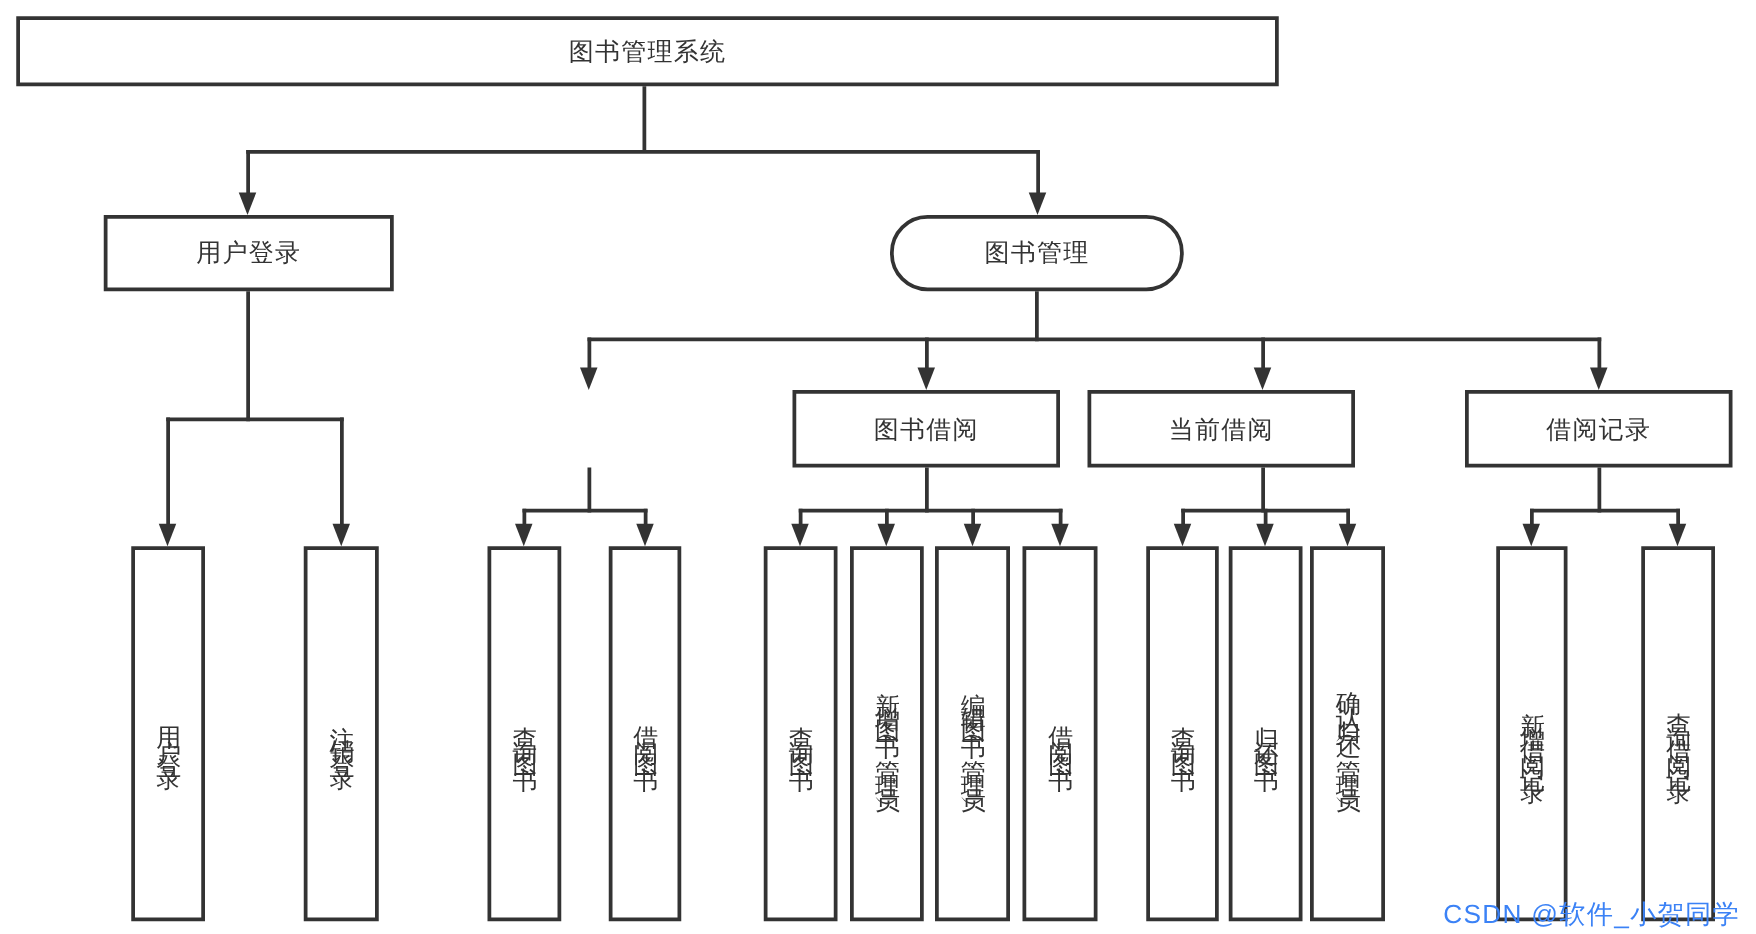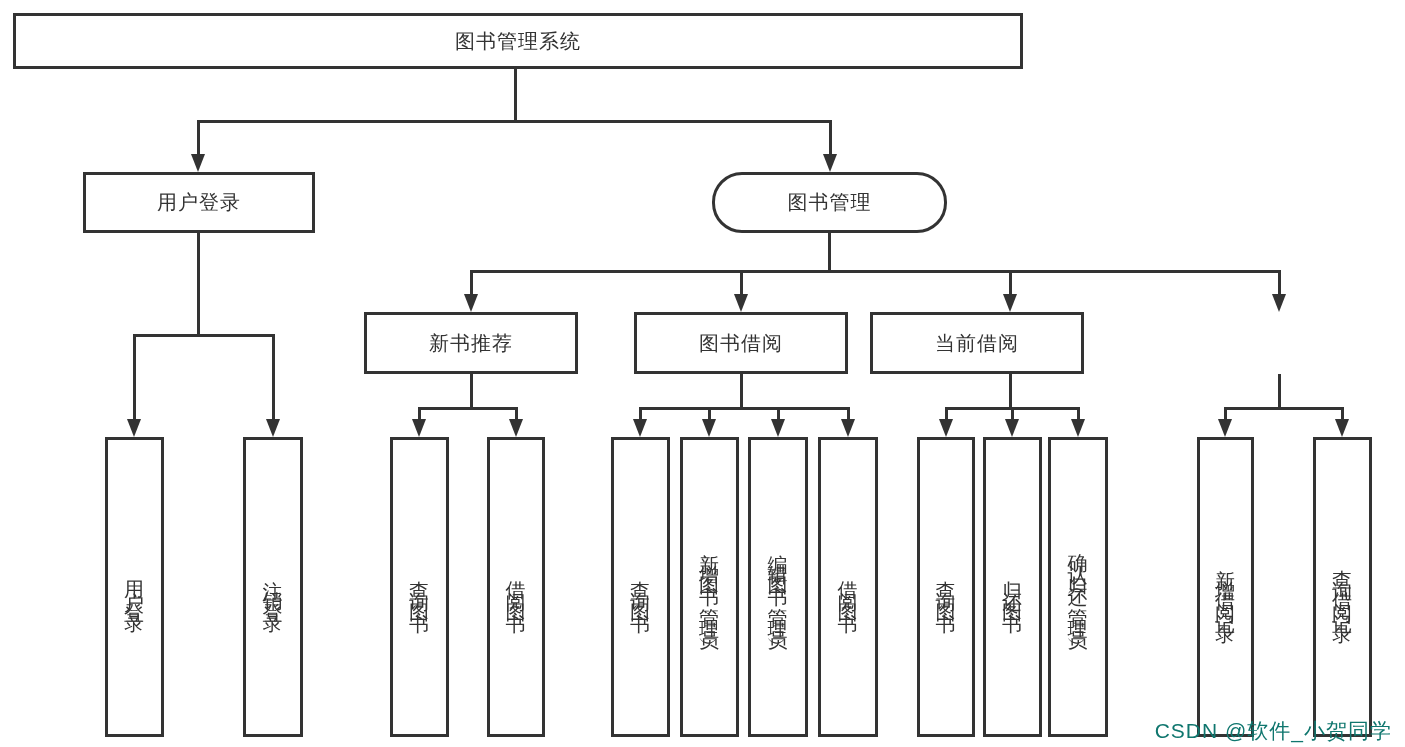--- a/index.html
+++ b/index.html
@@ -49,21 +49,21 @@
   .arrow{
     position:absolute;width:0;height:0;
     border-left:7px solid transparent;
     border-right:7px solid transparent;
     border-top:18px solid var(--line);
   }
   .watermark{
     position:absolute;
     right:13px;bottom:2px;
     font-size:21px;
-    color:#0f766e;
+    color:#3b82f6;
     letter-spacing:1px;
     white-space:nowrap;
   }
 </style>
 </head>
 <body>
 
 <div class="stage">
 
   <div class="box" style="left:13px;top:13px;width:1010px;height:56px;">
@@ -95,28 +95,28 @@
   <i class="hl" style="left:470px;top:270px;width:811px;"></i>
   <i class="vl" style="left:470px;top:270px;height:26px;"></i>
   <i class="arrow" style="left:464px;top:294px;"></i>
   <i class="vl" style="left:740px;top:270px;height:26px;"></i>
   <i class="arrow" style="left:734px;top:294px;"></i>
   <i class="vl" style="left:1009px;top:270px;height:26px;"></i>
   <i class="arrow" style="left:1003px;top:294px;"></i>
   <i class="vl" style="left:1278px;top:270px;height:26px;"></i>
   <i class="arrow" style="left:1272px;top:294px;"></i>
 
-  <div class="box" style="left:364px;top:312px;width:214px;height:62px;">
-    <span>新书推荐</span>
-  </div>
   <div class="box" style="left:634px;top:312px;width:214px;height:62px;font-family:Liberation Mono, monospace;">
     <span>图书借阅</span>
   </div>
   <div class="box" style="left:870px;top:312px;width:214px;height:62px;">
     <span>当前借阅</span>
+  </div>
+  <div class="box" style="left:1172px;top:312px;width:214px;height:62px;">
+    <span>借阅记录</span>
   </div>
 
   <i class="vl" style="left:470px;top:374px;height:36px;"></i>
   <i class="hl" style="left:418px;top:407px;width:100px;"></i>
   <i class="vl" style="left:418px;top:407px;height:14px;"></i>
   <i class="arrow" style="left:412px;top:419px;"></i>
   <i class="vl" style="left:515px;top:407px;height:14px;"></i>
   <i class="arrow" style="left:509px;top:419px;"></i>
 
   <i class="vl" style="left:740px;top:374px;height:36px;"></i>

